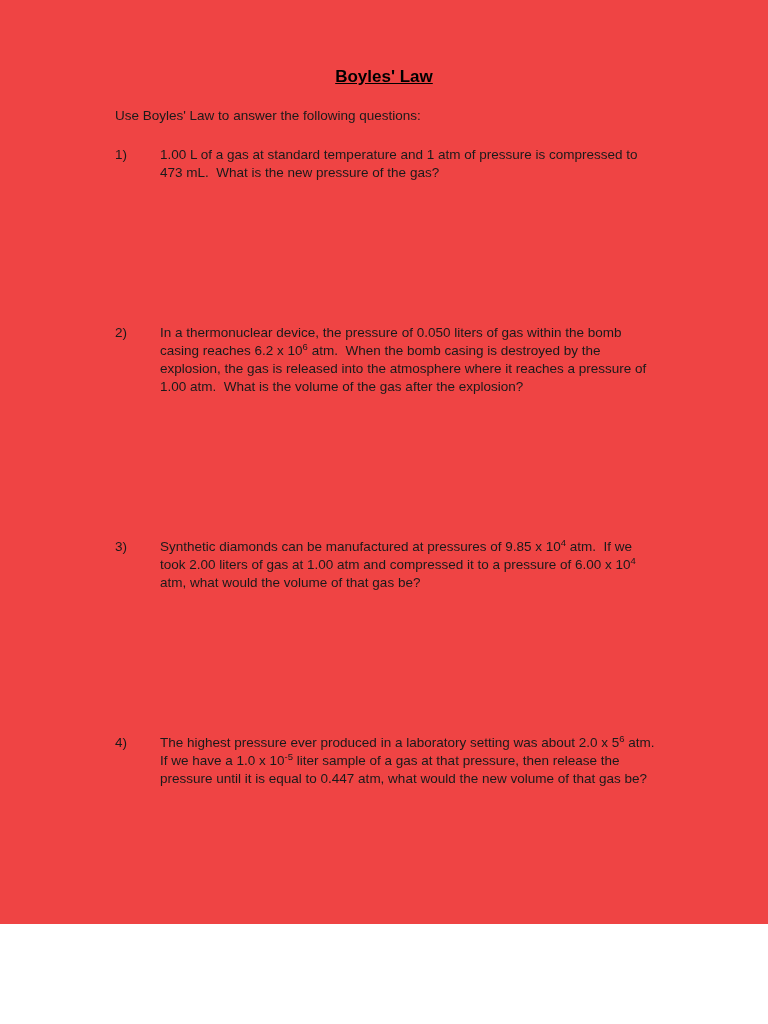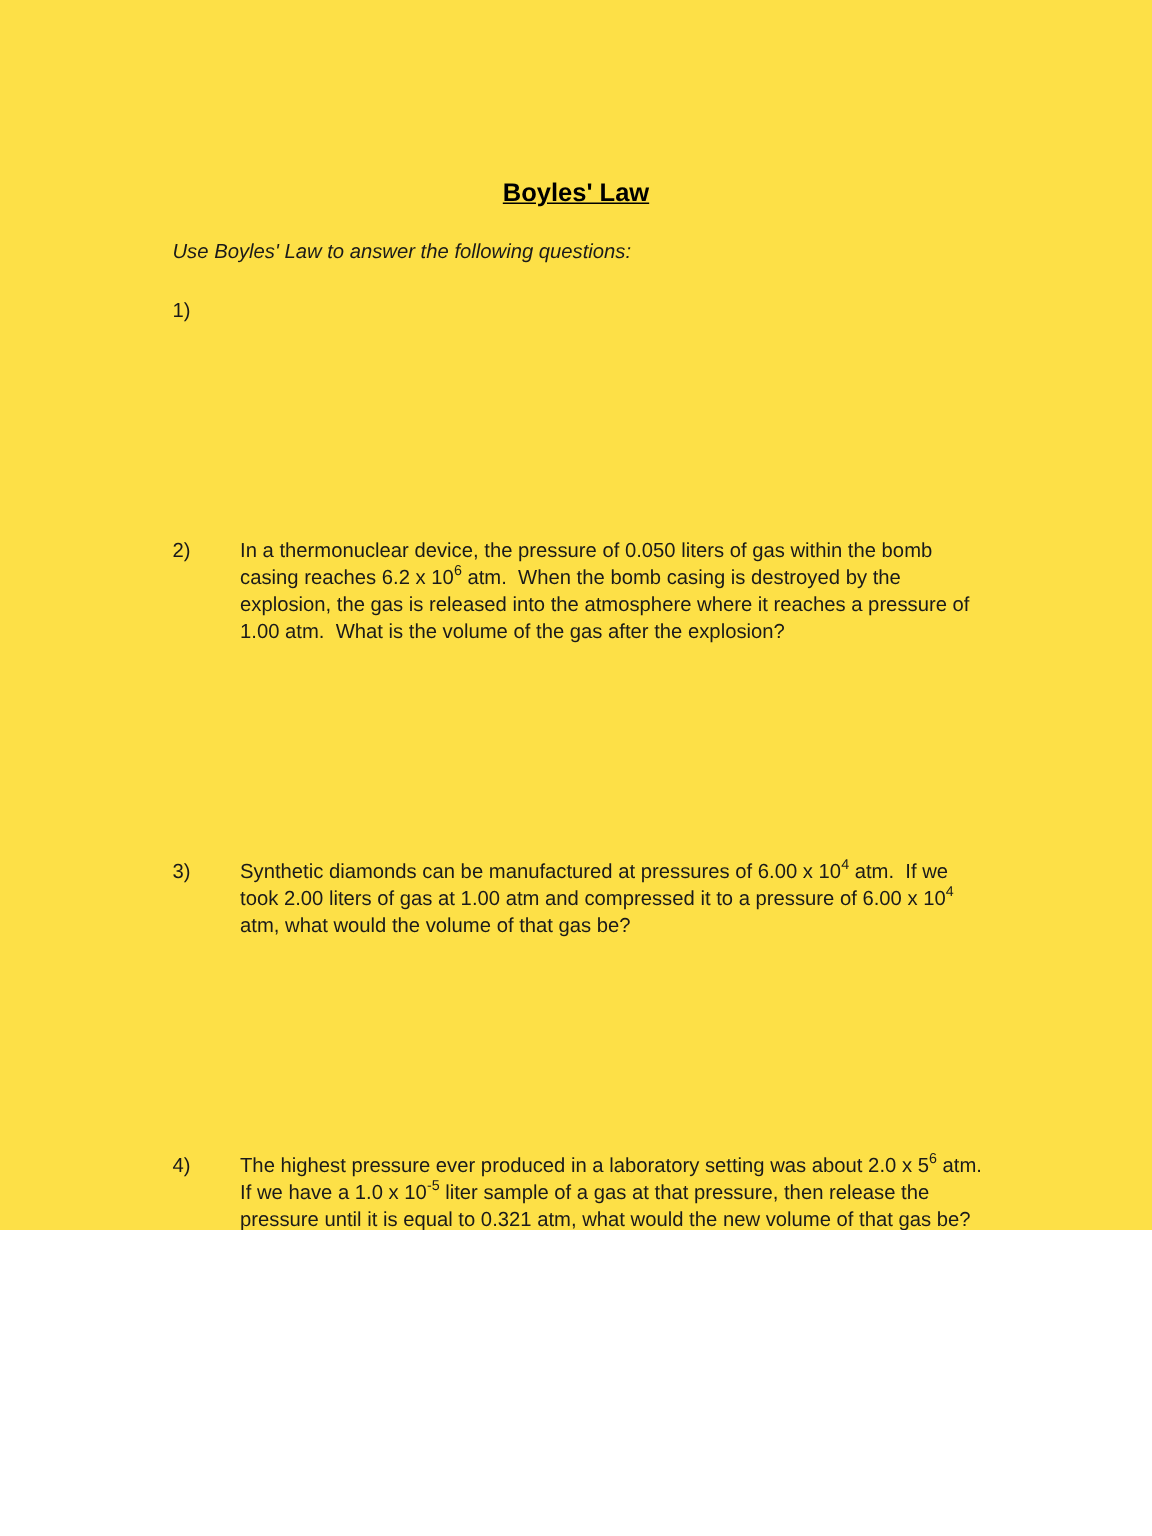--- a/index.html
+++ b/index.html
@@ -2,38 +2,37 @@
 <html><head>
 <meta charset="utf-8">
 <style>
   html, body {
     margin: 0;
     padding: 0;
     background: #ffffff;
   }
   .page {
     width: 768px;
-    height: 820px;
+    height: 924px;
     box-sizing: border-box;
-    padding-top: 119px;
-    background: #fde047;
+    padding-top: 67px;
+    background: #ef4444;
     font-family: "Liberation Sans", sans-serif;
     color: #1a1a1a;
     overflow: hidden;
   }
   .title {
     text-align: center;
     font-size: 17px;
     font-weight: bold;
     text-decoration: underline;
     margin: 0 0 20px 0;
     color: #000000;
   }
   .intro {
-    font-style: italic;
     font-size: 13.5px;
     line-height: 18px;
     margin: 0 0 21px 115px;
   }
   .question {
     display: flex;
     margin: 0 0 142px 115px;
     font-size: 13.5px;
     line-height: 18px;
   }
@@ -53,30 +52,31 @@
 </style>
 </head>
 <body>
 
 <div class="page">
   <h1 class="title">Boyles' Law</h1>
   <p class="intro">Use Boyles' Law to answer the following questions:</p>
   <div id="questions">
   <div class="question">
     <div class="q-num">1)</div>
+    <div class="q-text"><span>1.00 L of a gas at standard temperature and 1 atm of pressure is compressed to 473 mL.  What is the new pressure of the gas?</span></div>
   </div>
 
   <div class="question">
     <div class="q-num">2)</div>
     <div class="q-text"><span>In a thermonuclear device, the pressure of 0.050 liters of gas within the bomb casing reaches 6.2 x 10</span><sup>6</sup><span> atm.  When the bomb casing is destroyed by the explosion, the gas is released into the atmosphere where it reaches a pressure of 1.00 atm.  What is the volume of the gas after the explosion?</span></div>
   </div>
 
   <div class="question">
     <div class="q-num">3)</div>
-    <div class="q-text"><span>Synthetic diamonds can be manufactured at pressures of 6.00 x 10</span><sup>4</sup><span> atm.  If we took 2.00 liters of gas at 1.00 atm and compressed it to a pressure of 6.00 x 10</span><sup>4</sup><span> atm, what would the volume of that gas be?</span></div>
+    <div class="q-text"><span>Synthetic diamonds can be manufactured at pressures of 9.85 x 10</span><sup>4</sup><span> atm.  If we took 2.00 liters of gas at 1.00 atm and compressed it to a pressure of 6.00 x 10</span><sup>4</sup><span> atm, what would the volume of that gas be?</span></div>
   </div>
 
   <div class="question">
     <div class="q-num">4)</div>
-    <div class="q-text"><span>The highest pressure ever produced in a laboratory setting was about 2.0 x 5</span><sup>6</sup><span> atm.  If we have a 1.0 x 10</span><sup>-5</sup><span> liter sample of a gas at that pressure, then release the pressure until it is equal to 0.321 atm, what would the new volume of that gas be?</span></div>
+    <div class="q-text"><span>The highest pressure ever produced in a laboratory setting was about 2.0 x 5</span><sup>6</sup><span> atm.  If we have a 1.0 x 10</span><sup>-5</sup><span> liter sample of a gas at that pressure, then release the pressure until it is equal to 0.447 atm, what would the new volume of that gas be?</span></div>
   </div>
 </div>
 </div>
 
 </body></html>

